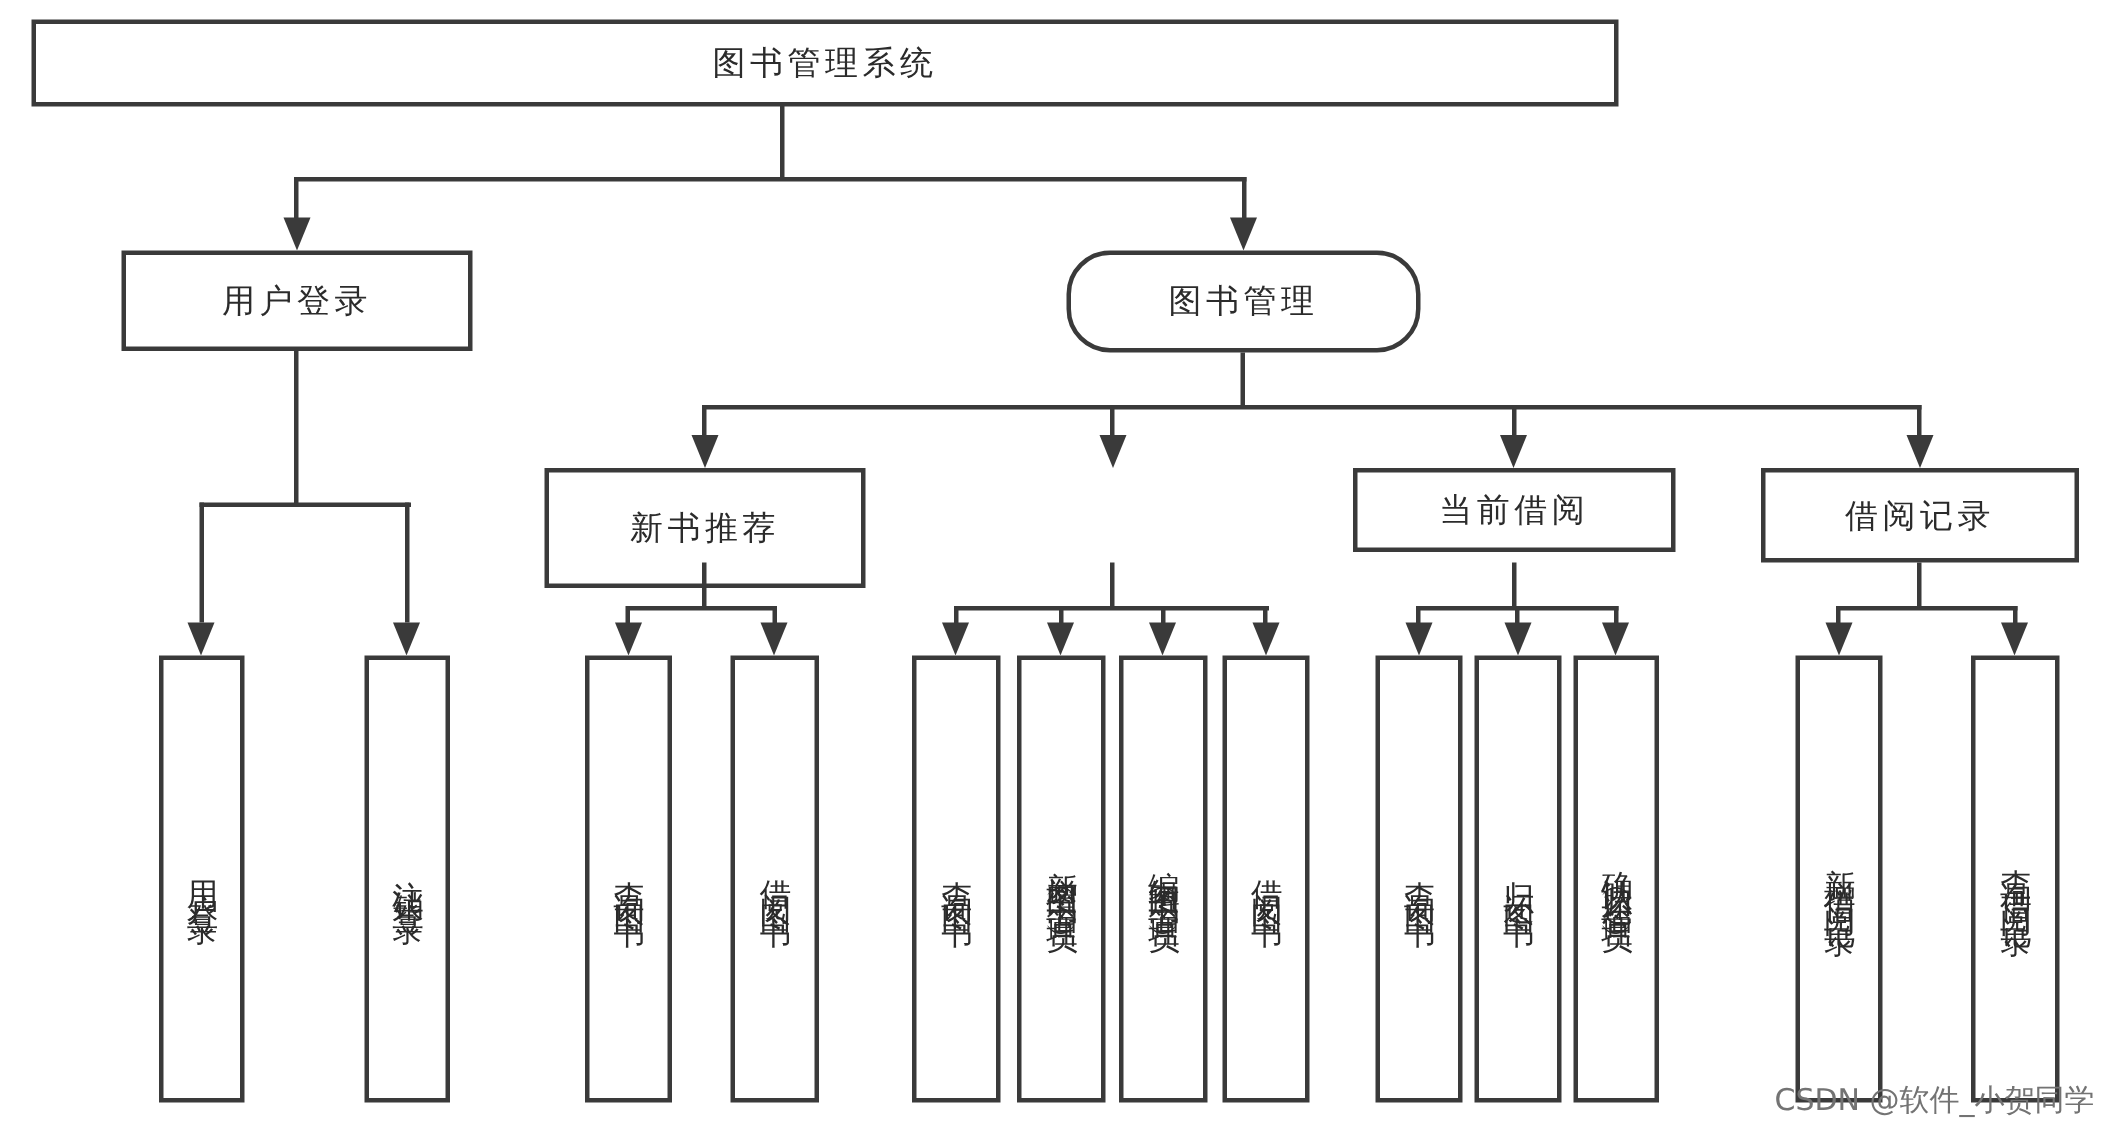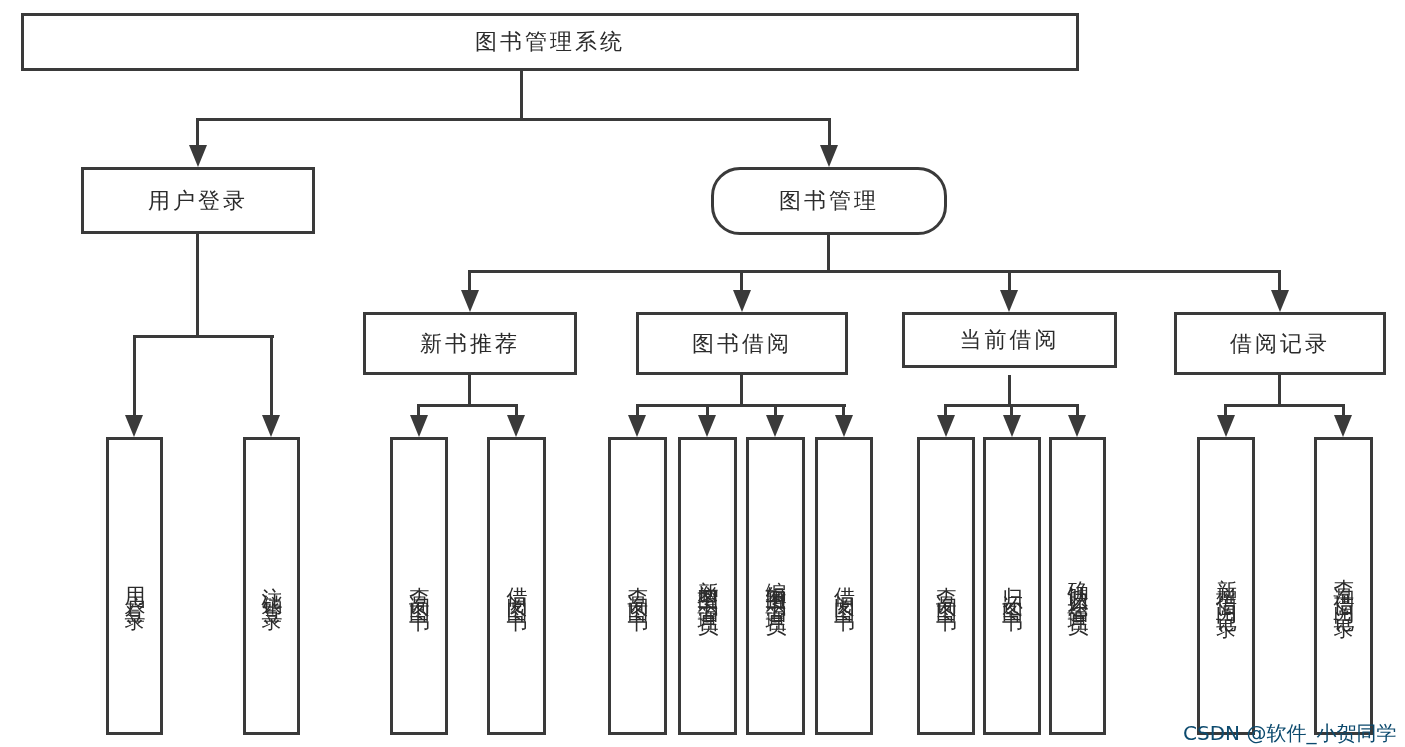--- a/index.html
+++ b/index.html
@@ -43,21 +43,21 @@
     position:absolute;
     width:0;height:0;
     border-left:9px solid transparent;
     border-right:9px solid transparent;
     border-top:22px solid #3a3a3a;
   }
   .watermark{
     position:absolute;
     left:1183px;top:720px;
     font-size:20px;
-    color:#0c4a6e;
+    color:#737373;
     white-space:nowrap;
     z-index:5;
   }
 </style>
 </head>
 <body>
 
 <div id="canvas">
 
   <div class="box hbox" style="left:21px;top:13px;width:1058px;height:58px;">图书管理系统</div>
@@ -83,22 +83,21 @@
   <div class="line" style="left:470px;top:270px;width:811px;height:3px;"></div>
   <div class="line" style="left:468px;top:270px;width:3px;height:22px;"></div>
   <div class="arrow" style="left:461px;top:290px;"></div>
   <div class="line" style="left:740px;top:270px;width:3px;height:22px;"></div>
   <div class="arrow" style="left:733px;top:290px;"></div>
   <div class="line" style="left:1008px;top:270px;width:3px;height:22px;"></div>
   <div class="arrow" style="left:1000px;top:290px;"></div>
   <div class="line" style="left:1278px;top:270px;width:3px;height:22px;"></div>
   <div class="arrow" style="left:1271px;top:290px;"></div>
 
-  <div class="box hbox" style="left:363px;top:312px;width:214px;height:63px;">新书推荐</div>
-  <div class="box hbox" style="left:636px;top:312px;width:212px;height:63px;">图书借阅</div>
+  <div class="box hbox" style="left:363px;top:312px;width:214px;height:80px;">新书推荐</div>
   <div class="box hbox" style="left:902px;top:312px;width:215px;height:56px;">当前借阅</div>
   <div class="box hbox" style="left:1174px;top:312px;width:212px;height:63px;">借阅记录</div>
 
   <div class="line" style="left:468px;top:375px;width:3px;height:31px;"></div>
   <div class="line" style="left:418px;top:404px;width:100px;height:3px;"></div>
   <div class="line" style="left:417px;top:404px;width:3px;height:15px;"></div>
   <div class="arrow" style="left:410px;top:415px;"></div>
   <div class="line" style="left:515px;top:404px;width:3px;height:15px;"></div>
   <div class="arrow" style="left:507px;top:415px;"></div>
 

